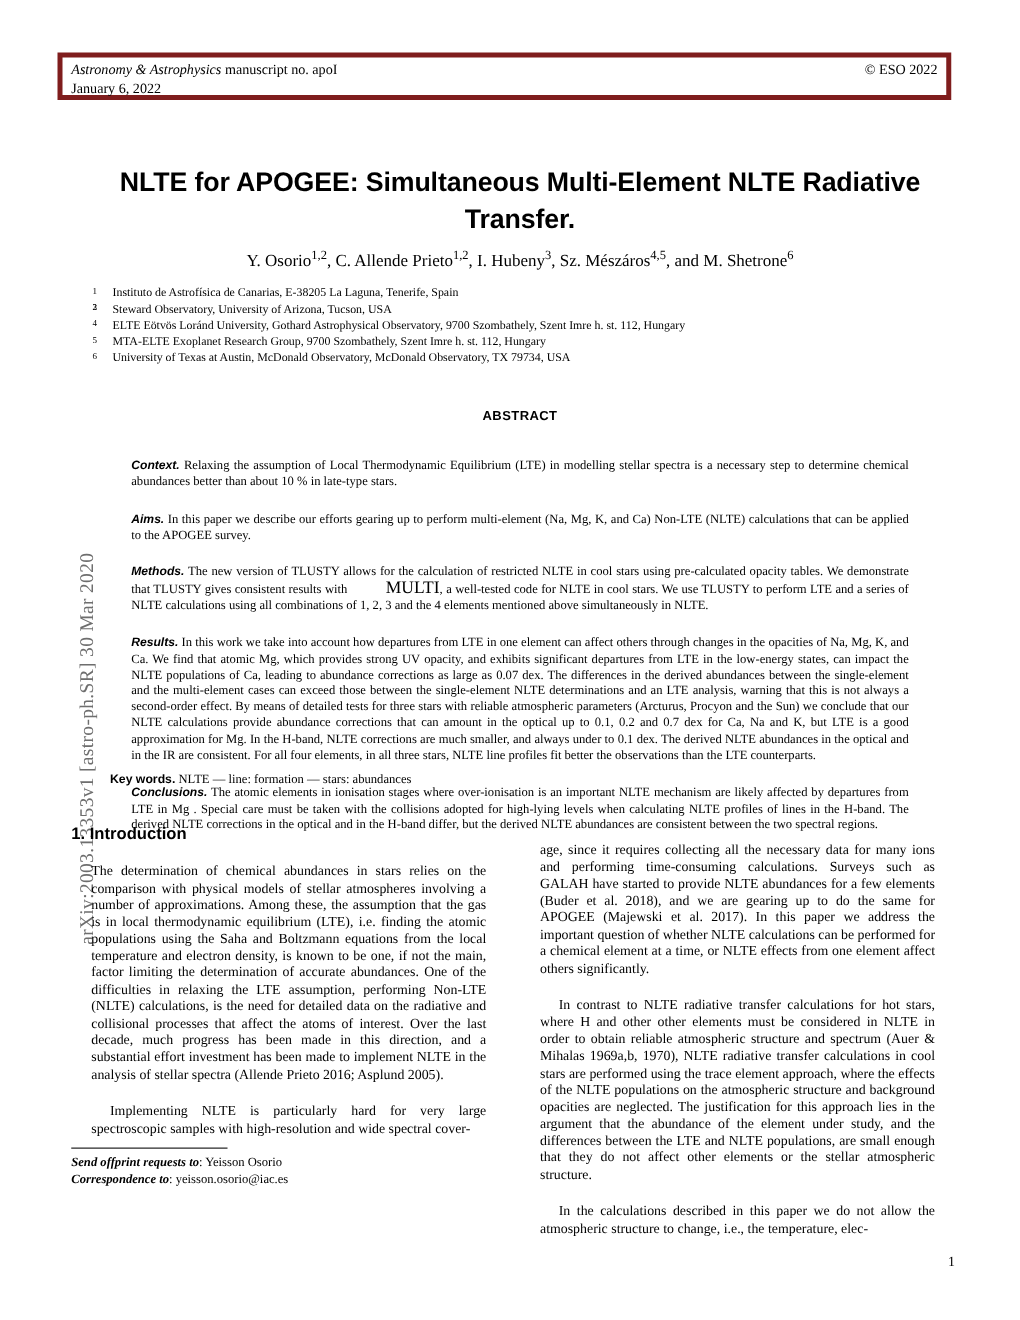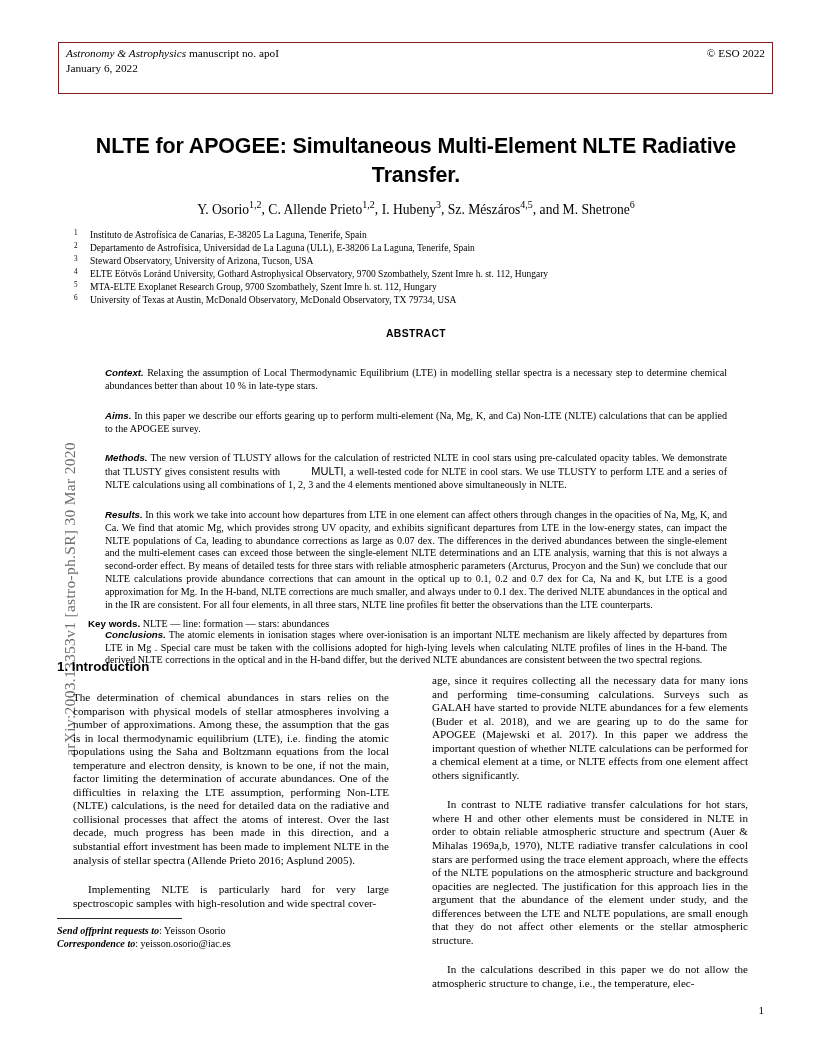--- a/index.html
+++ b/index.html
@@ -29,25 +29,25 @@
     font-size: 15.5px;
     letter-spacing: 0.3px;
     color: #6e6e6e;
     white-space: nowrap;
     text-align: center;
   }
 
   
   .header-box {
     position: absolute;
-    left: 58px;
+    left: 46px;
     top: 42px;
     width: 715px;
-    height: 52px;
-    border: 1px solid #7f1d1d;
+    height: 38px;
+    border: 4px solid #7f1d1d;
     box-sizing: border-box;
   }
   .header-inner {
     position: relative;
     padding: 3px 7px 0 7px;
     font-size: 11.3px;
     line-height: 14.6px;
   }
   .header-line1 { position: relative; }
   .hdr-journal { font-style: italic; }
@@ -122,22 +122,22 @@
     text-align: justify;
   }
   .abstract-body p { margin: 17px; }
   .ab-head {
     font-family: "Liberation Sans", "DejaVu Sans", sans-serif;
     font-style: italic;
     font-weight: bold;
     font-size: 9.7px;
   }
   .mono {
-    font-family: Liberation Sans, sans-serif;
-    font-size: 11px;
+    font-family: Liberation Serif, serif;
+    font-size: 14px;
     padding-left: 28px;
   }
   .keywords {
     position: absolute;
     left: 88px;
     top: 618px;
     width: 656px;
     font-size: 10.1px;
     line-height: 12.85px;
   }
@@ -213,21 +213,21 @@
       <div class="header-line2">January 6, 2022</div>
     </div>
   </div>
 
   <div class="title">NLTE for APOGEE: Simultaneous Multi-Element NLTE Radiative Transfer.</div>
 
   <div class="authors">Y. Osorio<sup>1,2</sup>, C. Allende Prieto<sup>1,2</sup>, I. Hubeny<sup>3</sup>, Sz. Mészáros<sup>4,5</sup>, and M. Shetrone<sup>6</sup></div>
 
   <div class="affils">
       <div class="affil-row"><span class="affil-num">1</span><span>Instituto de Astrofísica de Canarias, E-38205 La Laguna, Tenerife, Spain</span></div>
-      <div class="affil-row"><span class="affil-num">2</span><span>Departamento de Astrofísica, Universidad de La Laguna (ULL), E-38206 La Laguna, Tenerife, Spain</span></div>
+      <div class="affil-row"><span class="affil-num">2</span></div>
       <div class="affil-row"><span class="affil-num">3</span><span>Steward Observatory, University of Arizona, Tucson, USA</span></div>
       <div class="affil-row"><span class="affil-num">4</span><span>ELTE Eötvös Loránd University, Gothard Astrophysical Observatory, 9700 Szombathely, Szent Imre h. st. 112, Hungary</span></div>
       <div class="affil-row"><span class="affil-num">5</span><span>MTA-ELTE Exoplanet Research Group, 9700 Szombathely, Szent Imre h. st. 112, Hungary</span></div>
       <div class="affil-row"><span class="affil-num">6</span><span>University of Texas at Austin, McDonald Observatory, McDonald Observatory, TX 79734, USA</span></div>
     </div>
 
   <div class="abstract-title">ABSTRACT</div>
   <div class="abstract-body">
       <p><span class="ab-head">Context.</span><span> Relaxing the assumption of Local Thermodynamic Equilibrium (LTE) in modelling stellar spectra is a necessary step to determine chemical abundances better than about 10 % in late-type stars.</span></p>
       <p><span class="ab-head">Aims.</span><span> In this paper we describe our efforts gearing up to perform multi-element (Na, Mg, K, and Ca) Non-LTE (NLTE) calculations that can be applied to the APOGEE survey.</span></p>

